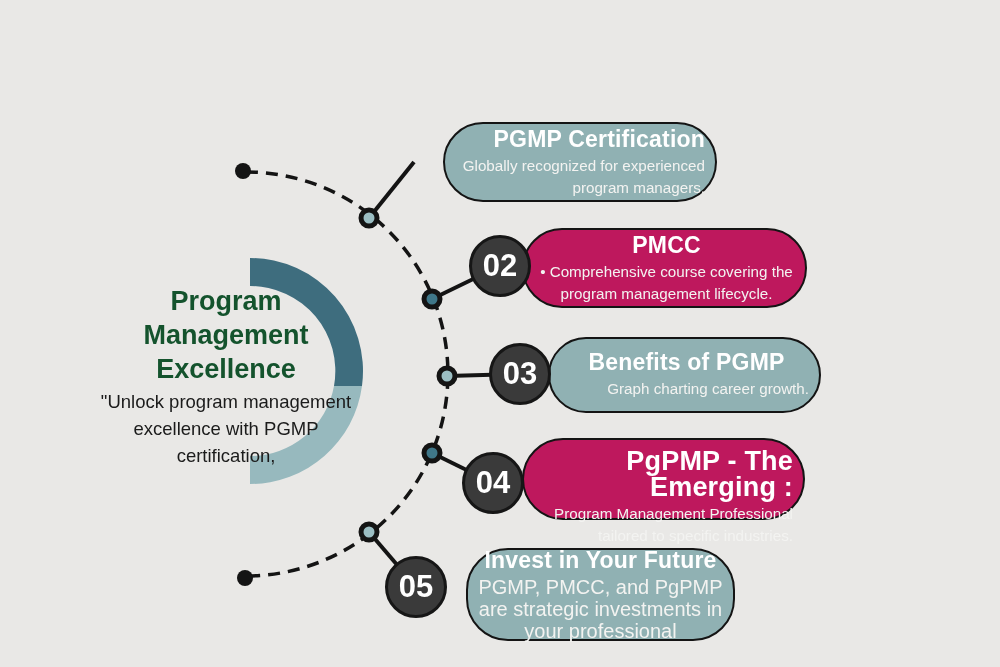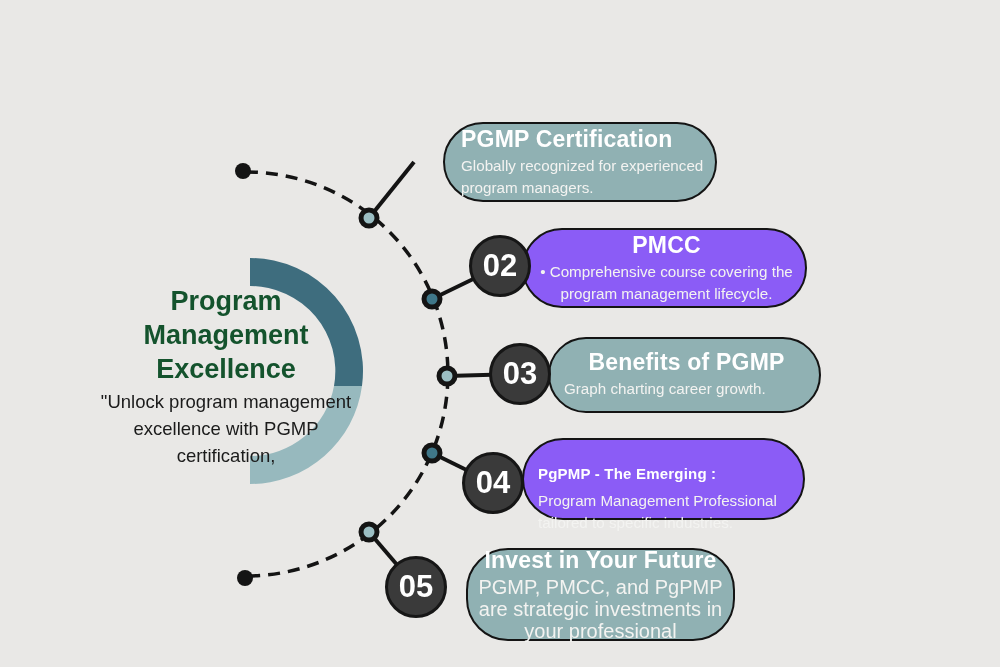--- a/index.html
+++ b/index.html
@@ -11,31 +11,31 @@
   svg.diagram-layer{position:absolute;left:0;top:0;z-index:1;}
 
   
   .pill{
     position:absolute;z-index:2;box-sizing:border-box;
     border:2px solid #141414;border-radius:42px;
     display:flex;flex-direction:column;justify-content:center;
     color:#ffffff;
   }
   .pill-light{background:#90b1b3;}
-  .pill-dark{background:#8b5cf6;}
+  .pill-dark{background:#be185d;}
   .pill-title{font-weight:700;font-size:23px;line-height:26px;letter-spacing:.2px;}
   .pill-desc{font-size:15.2px;line-height:22px;color:#f3f3f1;margin-top:3px;}
-  .t-left{text-align:left;}
+  .t-left{text-align:right;}
   .t-center{text-align:center;}
 
   #pill-1{left:443px;top:122px;width:274px;height:80px;padding:0 10px 0 16px;}
   #pill-2{left:522px;top:228px;width:285px;height:80px;padding:0 8px 0 12px;}
   #pill-3{left:548px;top:337px;width:273px;height:76px;padding:0 10px 2px 14px;}
   #pill-4{left:522px;top:438px;width:283px;height:82px;padding:0 10px 0 14px;}
-  #pill-4 .pill-title{font-size:15px;margin-top:36px;}
+  #pill-4 .pill-title{font-size:27px;margin-top:36px;}
   #pill-5{left:466px;top:548px;width:269px;height:93px;padding:0 6px;}
   #pill-5 .pill-desc{font-size:20px;}
 
   
   .num-circle{
     position:absolute;z-index:3;width:62px;height:62px;border-radius:50%;
     background:#3a3a3a;border:3px solid #161616;box-sizing:border-box;
     color:#ffffff;font-weight:700;font-size:31px;
     display:flex;align-items:center;justify-content:center;
   }

